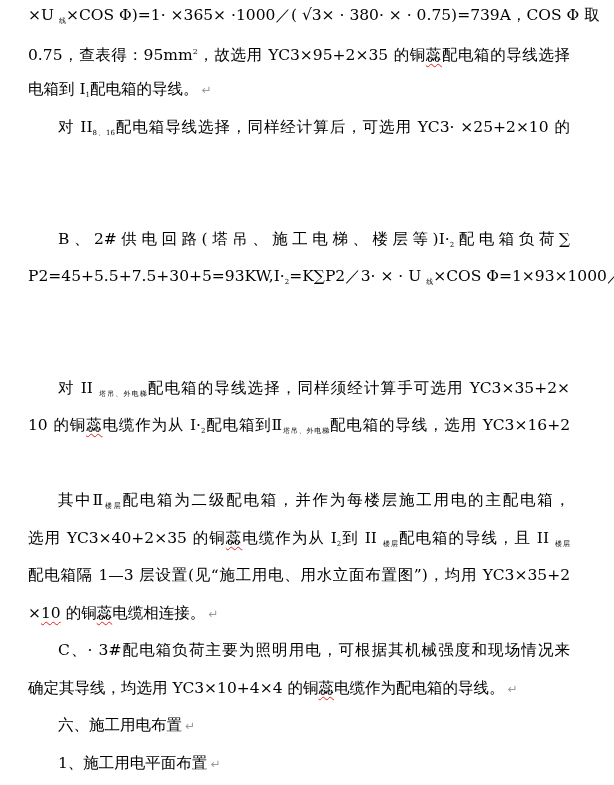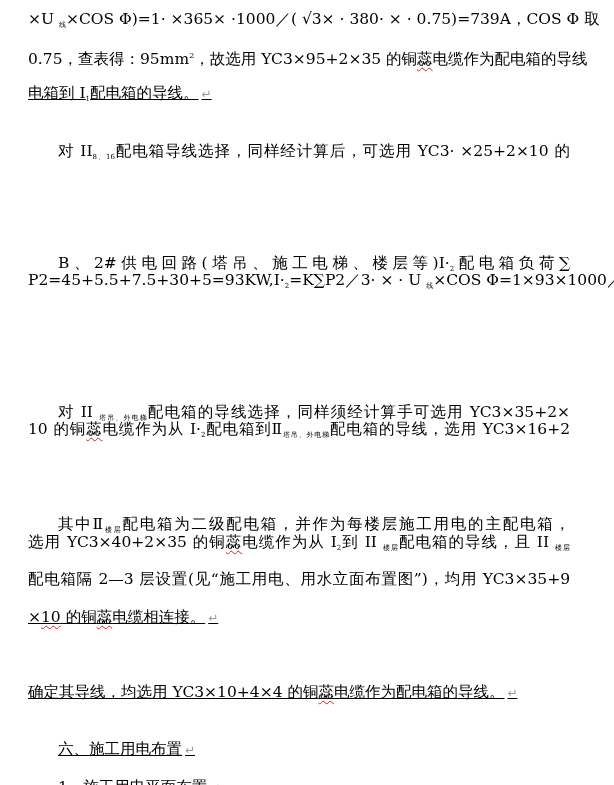--- a/index.html
+++ b/index.html
@@ -1,39 +1,39 @@
 <!DOCTYPE html>
 <html><head>
 <meta charset="utf-8">
 <style>
   html, body { margin:0; padding:0; background:#ffffff; }
   body { width:614px; height:785px; position:relative; overflow:hidden;
          font-family:"DejaVu Serif","Liberation Serif",serif; color:#000; }
   .page { position:absolute; left:0; top:0; width:614px; height:785px; background:#fff; }
   .line { position:absolute; left:28px; width:542px; height:24px; font-size:15.5px;
-          line-height:32px; white-space:nowrap; text-align:justify; text-align-last:justify;
+          line-height:24px; white-space:nowrap; text-align:justify; text-align-last:justify;
           letter-spacing:0px; }
-  .line.last { text-align-last:left;text-decoration:underline; }
-  .line.indent { left:58px; width:512px;margin-top:20px; }
+  .line.last { text-align-last:left; }
+  .line.indent { left:58px; width:512px; }
   .sub { font-size:7px; vertical-align:-3px; letter-spacing:0; }
   .sq { font-size:8px; vertical-align:6px; }
   .mark { color:#9a9a9a; font-size:12px; margin-left:3px; font-family:"DejaVu Sans",sans-serif; }
   .wavy { text-decoration:underline wavy #e02020; text-decoration-thickness:1px; text-underline-offset:3px; }
 </style>
 </head>
 <body>
 
 <div class="page">
 
   <div class="line" style="top:3px">
     <span>×U </span><span class="sub">线</span><span>×COS Φ)=1· ×365× ·1000／( √3× · 380· × · 0.75)=739A，COS Φ 取</span>
   </div>
 
   <div class="line" style="top:40px">
-    <span>0.75，查表得：95mm</span><span class="sq">2</span><span>，故选用 YC3×95+2×35 的铜</span><span class="wavy">蕊</span><span>电缆作为配电箱的导线</span>
+    <span>0.75，查表得：95mm</span><span class="sq">2</span><span>，故选用 YC3×95+2×35 的铜</span><span class="wavy">蕊</span><span>配电箱的导线选择</span>
   </div>
 
   <div class="line last" style="top:77px">
     <span>电箱到 I</span><span class="sub">1</span><span>配电箱的导线。</span><span class="mark">↵</span>
   </div>
 
   <div class="line indent" style="top:115px">
     <span>对 II</span><span class="sub">8、16</span><span>配电箱导线选择，同样经计算后，可选用 YC3· ×25+2×10 的</span>
   </div>
 
@@ -60,27 +60,30 @@
 
   <div class="line indent" style="top:488px">
     <span>其中Ⅱ</span><span class="sub">楼层</span><span>配电箱为二级配电箱，并作为每楼层施工用电的主配电箱，</span>
   </div>
 
   <div class="line" style="top:526px">
     <span>选用 YC3×40+2×35 的铜</span><span class="wavy">蕊</span><span>电缆作为从 I</span><span class="sub">2</span><span>到 II </span><span class="sub">楼层</span><span>配电箱的导线，且 II </span><span class="sub">楼层</span>
   </div>
 
   <div class="line" style="top:563px">
-    <span>配电箱隔 2—3 层设置(见“施工用电、用水立面布置图”)，均用 YC3×35+9</span>
+    <span>配电箱隔 1—3 层设置(见“施工用电、用水立面布置图”)，均用 YC3×35+2</span>
   </div>
 
   <div class="line last" style="top:601px">
     <span>×</span><span class="wavy">10</span><span> 的铜</span><span class="wavy">蕊</span><span>电缆相连接。</span><span class="mark">↵</span>
   </div>
 
+  <div class="line indent" style="top:638px">
+    <span>C、· 3#配电箱负荷主要为照明用电，可根据其机械强度和现场情况来</span>
+  </div>
 
   <div class="line last" style="top:676px">
     <span>确定其导线，均选用 YC3×10+4×4 的铜</span><span class="wavy">蕊</span><span>电缆作为配电箱的导线。</span><span class="mark">↵</span>
   </div>
 
   <div class="line indent last" style="top:713px">
     <span>六、施工用电布置</span><span class="mark">↵</span>
   </div>
   <div class="line indent last" style="top:751px">
     <span>1、施工用电平面布置</span><span class="mark">↵</span>

